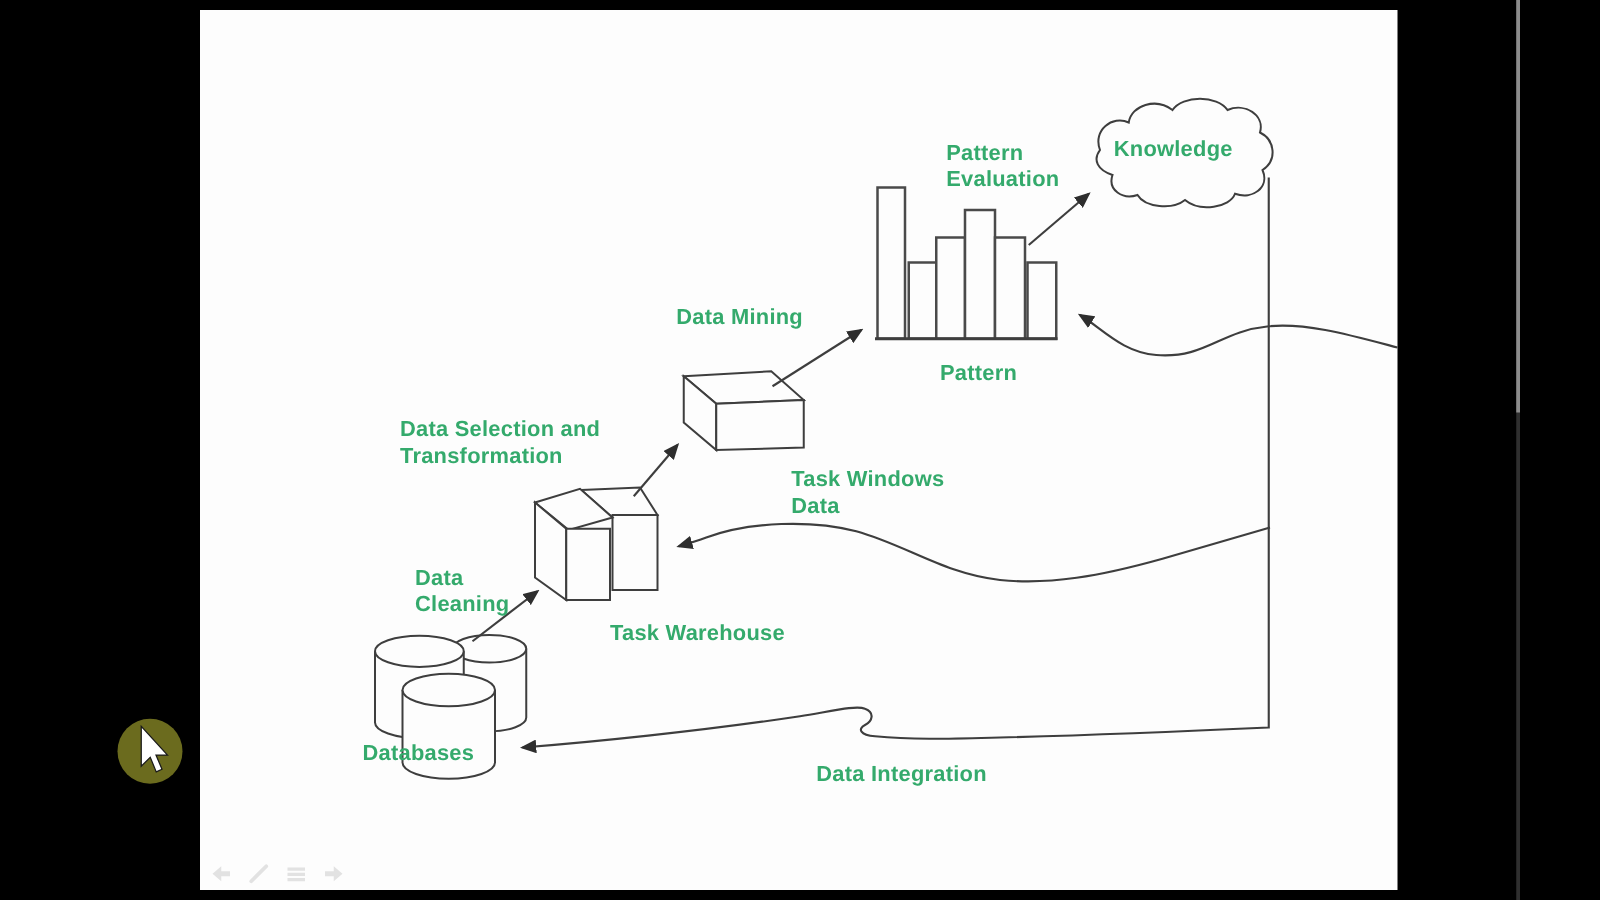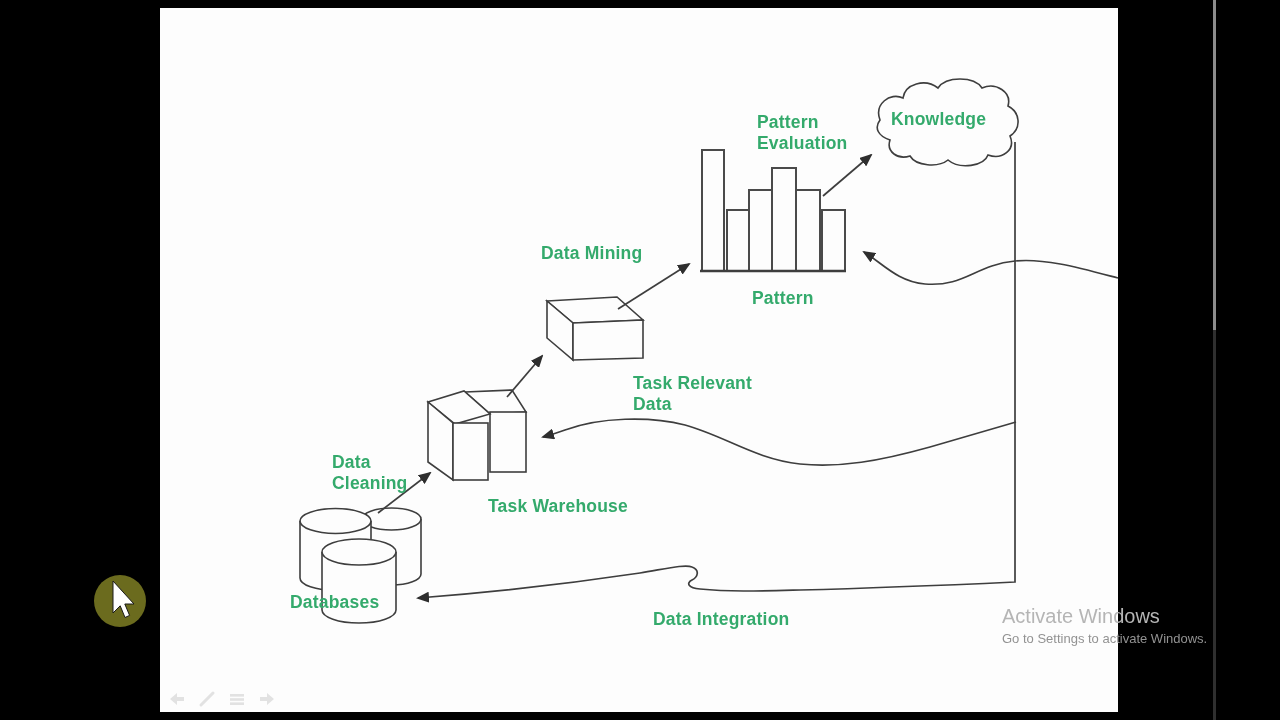--- a/index.html
+++ b/index.html
@@ -103,32 +103,30 @@
              C 698,577 700,570 692,567
              C 685,564 665,569 640,573
              C 560,585 470,594 418,598" marker-end="url(#ah)"></path>
   </svg>
 
   <div class="lbl" style="left:757px;top:112px">Pattern
 Evaluation</div>
   <div class="lbl" style="left:891px;top:109px">Knowledge</div>
   <div class="lbl" style="left:541px;top:243px">Data Mining</div>
   <div class="lbl" style="left:752px;top:288px">Pattern</div>
-  <div class="lbl" style="left:633px;top:373px">Task Relevant
+  <div class="lbl" style="left:320px;top:333px">Data Selection and
+Transformation</div>
+  <div class="lbl" style="left:633px;top:373px">Task Windows
 Data</div>
   <div class="lbl" style="left:332px;top:452px">Data
 Cleaning</div>
   <div class="lbl" style="left:488px;top:496px">Task Warehouse</div>
   <div class="lbl" style="left:290px;top:592px">Databases</div>
   <div class="lbl" style="left:653px;top:609px">Data Integration</div>
 
-  <div id="watermark">
-    <div class="w1">Activate Windows</div>
-    <div class="w2">Go to Settings to activate Windows.</div>
-  </div>
 
   <div id="toolbar">
     <div class="tbtn">
       <svg width="18" height="16" viewBox="0 0 18 16">
         <path d="M9,2 L9,6 L16,6 L16,10 L9,10 L9,14 L2,8 Z" fill="#e2e2e2"></path>
       </svg>
     </div>
     <div class="tbtn">
       <svg width="18" height="18" viewBox="0 0 18 18">
         <path d="M15,3 L5,13 L3,15" stroke="#e2e2e2" stroke-width="3" fill="none" stroke-linecap="round"></path>

